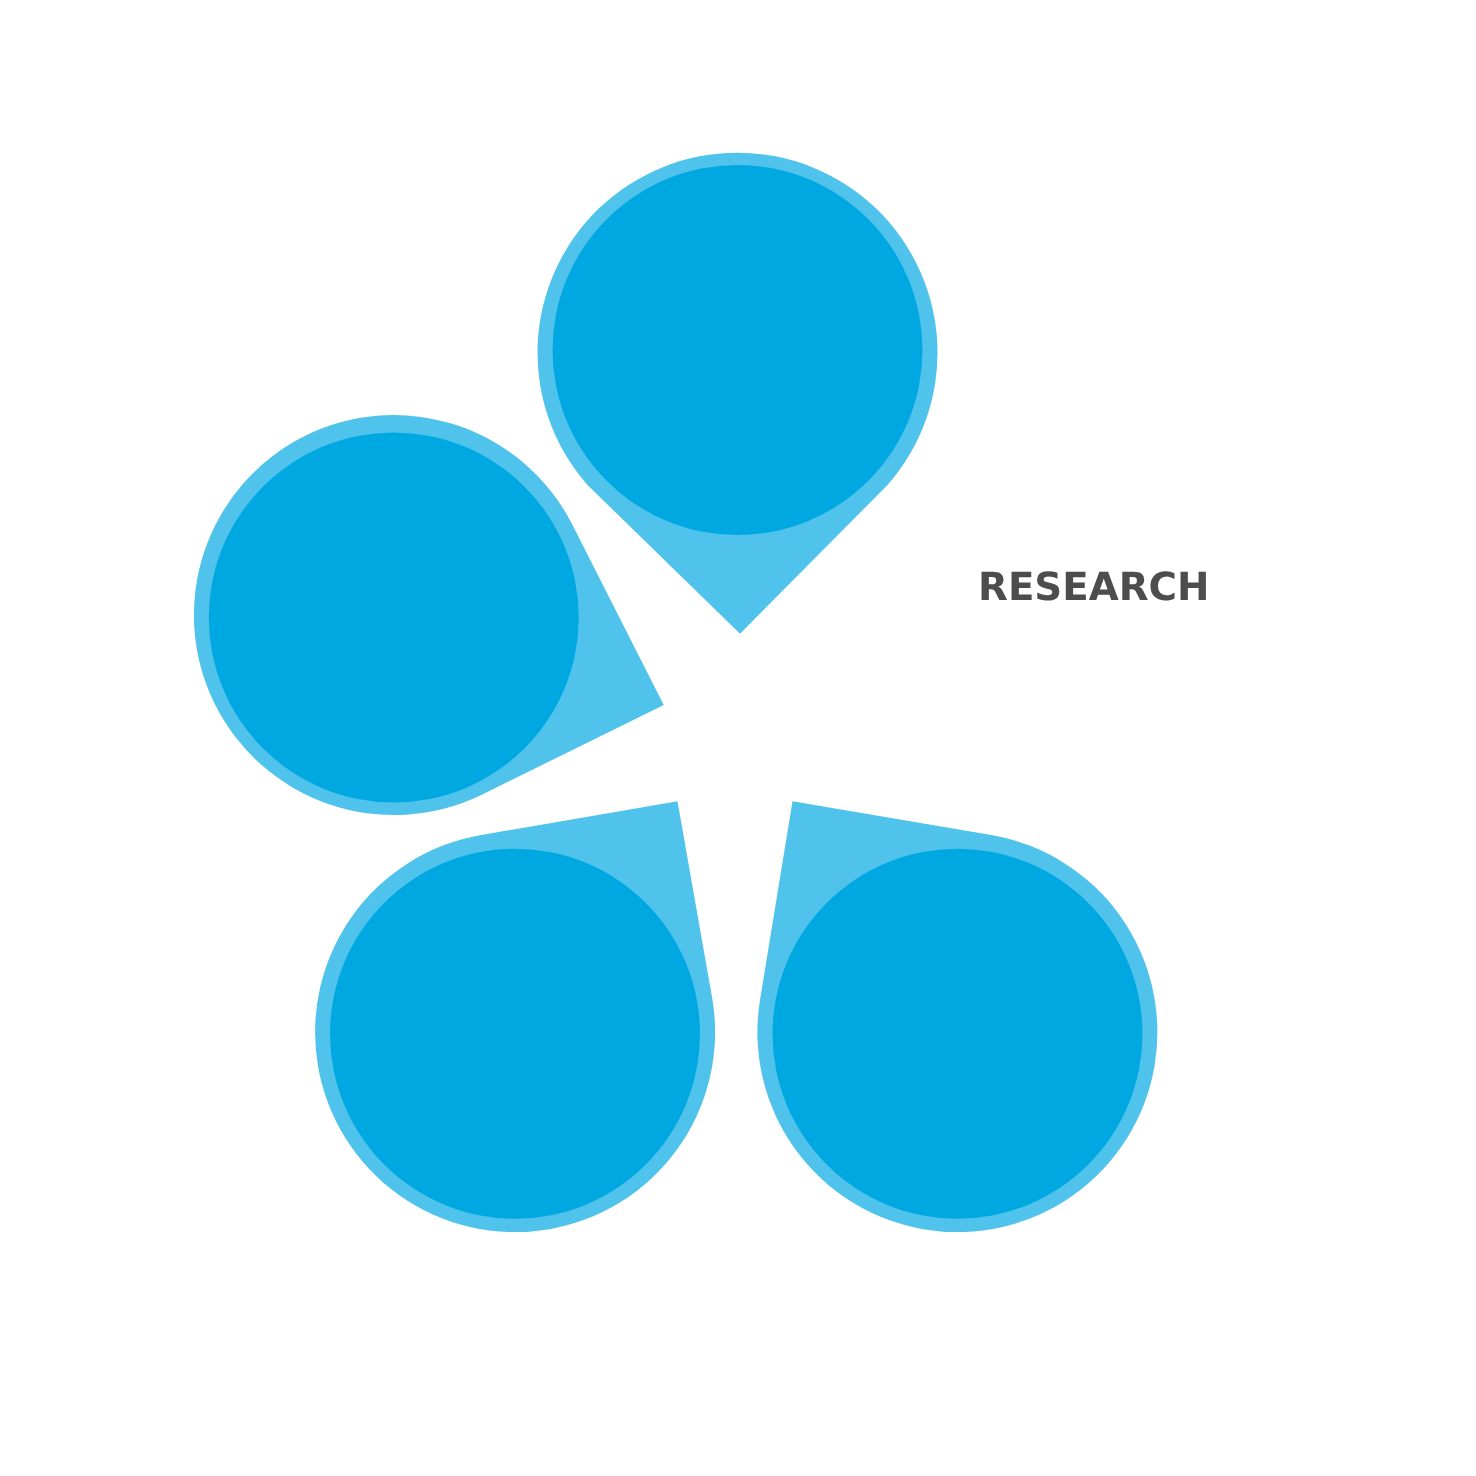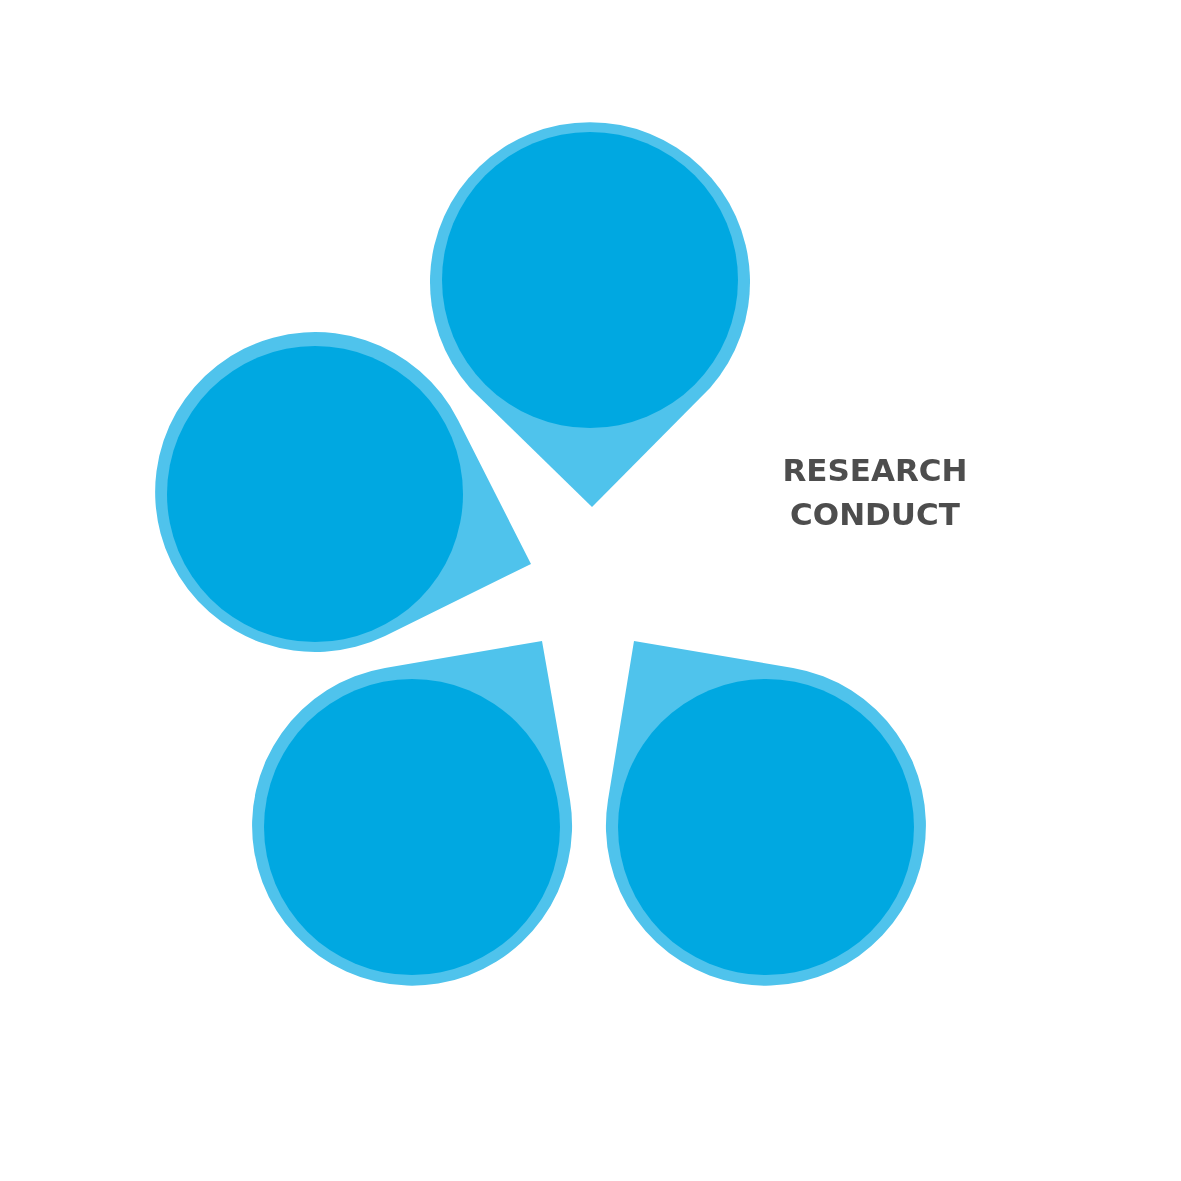--- a/index.html
+++ b/index.html
@@ -36,15 +36,14 @@
     </g>
 
     <g>
       <path fill="#4fc3ec" d="M634 641 L793 668 A160 160 0 1 1 608 800 Z"></path>
       <circle cx="766" cy="827" r="148" fill="#00a8e1"></circle>
     </g>
   </svg>
 
   <div class="label">
     <span>RESEARCH</span>
-    <span>CONDUCT</span>
   </div>
 </div>
 
 </body></html>

